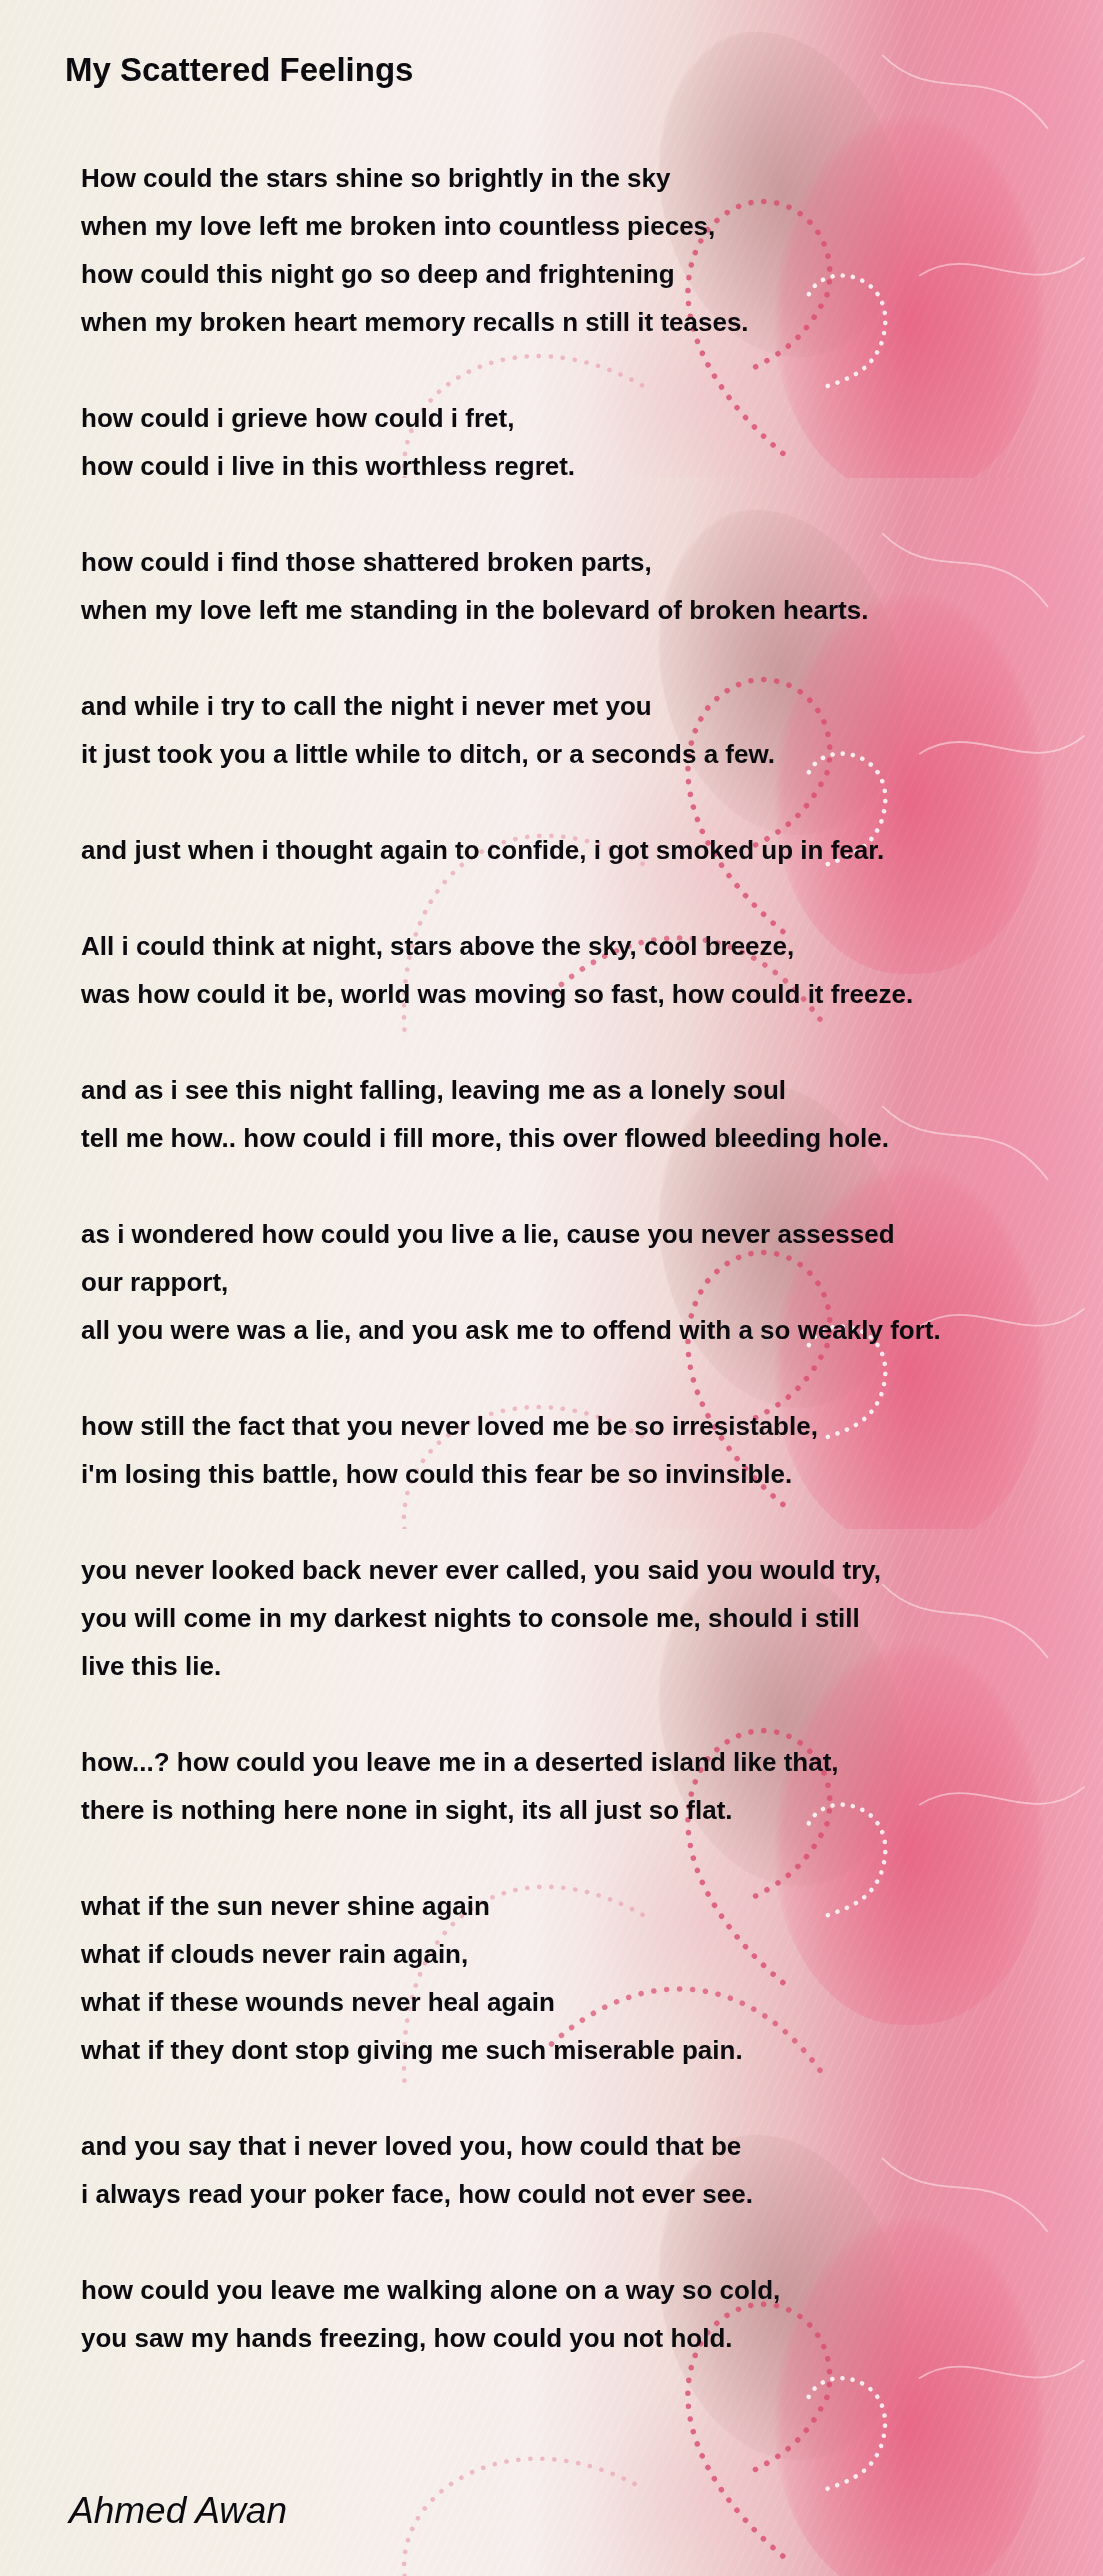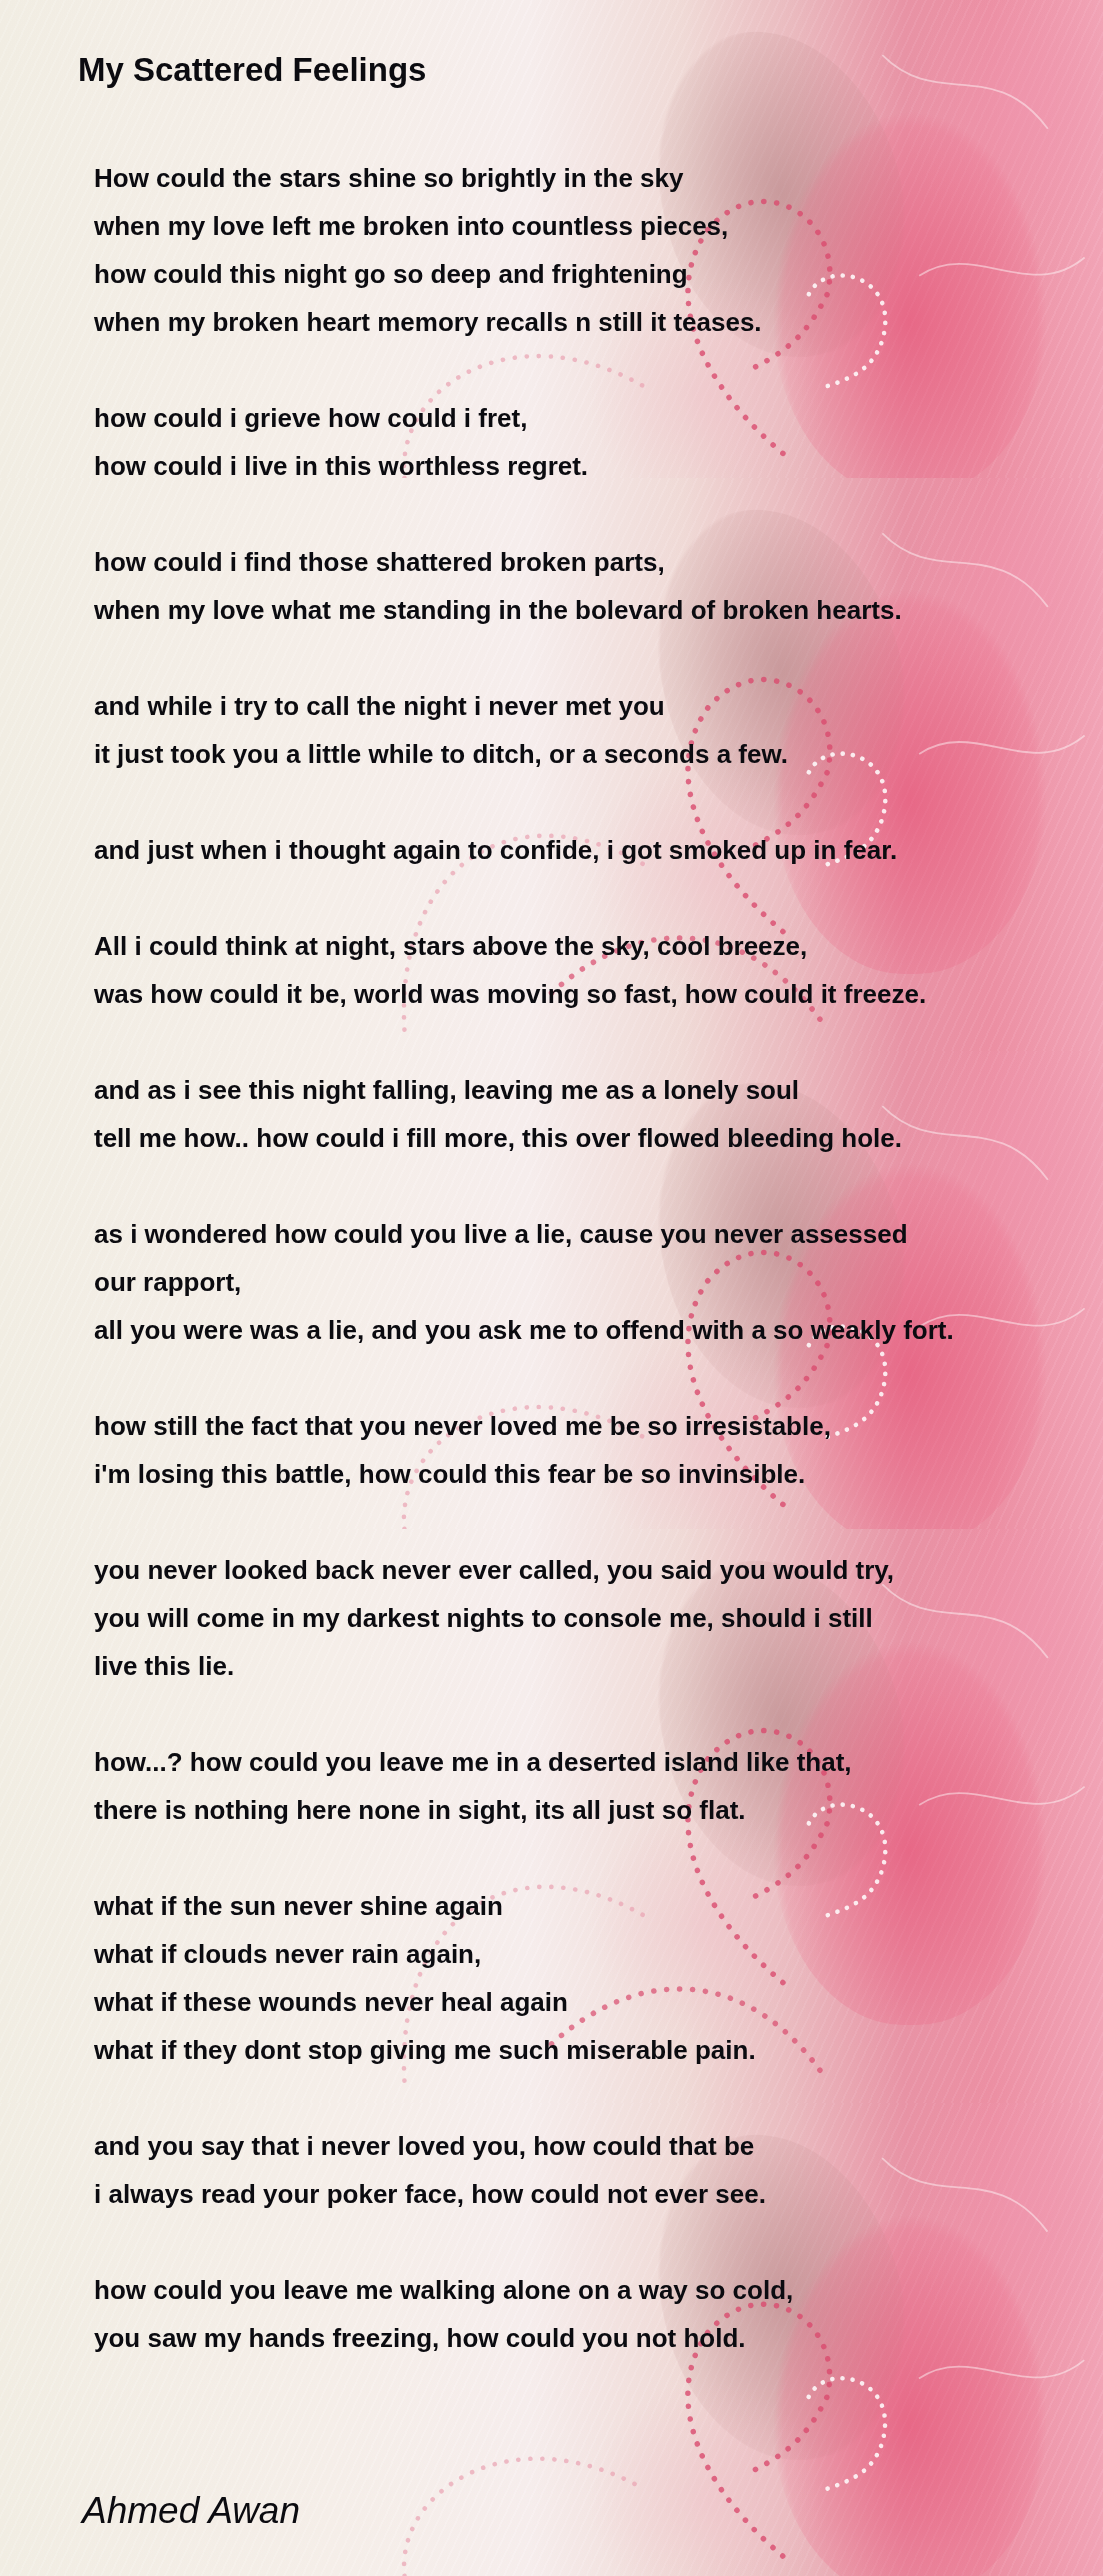--- a/index.html
+++ b/index.html
@@ -42,21 +42,21 @@
     background: radial-gradient(ellipse at 50% 50%, rgba(240,150,175,0.6), rgba(0,0,0,0) 70%);
   }
   .tile .shade4 {
     position: absolute; left: 588px; top: 276px; width: 239px; height: 239px;
     border-radius: 50%;
     background: radial-gradient(ellipse at 50% 50%, rgba(240,190,200,0.45), rgba(0,0,0,0) 70%);
   }
   .tile svg.dots { position: absolute; left: 0; top: 0; }
 
   
-  .content { position: absolute; left: 16px; top: 0; width: 1019px; height: 2576px; z-index: 1; }
+  .content { position: absolute; left: 3px; top: 0; width: 1019px; height: 2576px; z-index: 1; }
   .title {
     position: absolute; left: 62px; top: 48px;
     font-size: 33px; font-weight: bold; line-height: 44px; margin: 0;
     letter-spacing: 0;
   }
   .poem {
     position: absolute; left: 62px; top: 138px; margin: 16px;
     font-size: 26px; font-weight: bold; line-height: 48px;
   }
   .poem .line { display: block; height: 48px; white-space: nowrap; }
@@ -139,21 +139,21 @@
   <div class="poem">
     <span class="line">How could the stars shine so brightly in the sky</span>
     <span class="line">when my love left me broken into countless pieces,</span>
     <span class="line">how could this night go so deep and frightening</span>
     <span class="line">when my broken heart memory recalls n still it teases.</span>
     <span class="line"></span>
     <span class="line">how could i grieve how could i fret,</span>
     <span class="line">how could i live in this worthless regret.</span>
     <span class="line"></span>
     <span class="line">how could i find those shattered broken parts,</span>
-    <span class="line">when my love what me standing in the bolevard of broken hearts.</span>
+    <span class="line">when my love left me standing in the bolevard of broken hearts.</span>
     <span class="line"></span>
     <span class="line">and while i try to call the night i never met you</span>
     <span class="line">it just took you a little while to ditch, or a seconds a few.</span>
     <span class="line"></span>
     <span class="line">and just when i thought again to confide, i got smoked up in fear.</span>
     <span class="line"></span>
     <span class="line">All i could think at night, stars above the sky, cool breeze,</span>
     <span class="line">was how could it be, world was moving so fast, how could it freeze.</span>
     <span class="line"></span>
     <span class="line">and as i see this night falling, leaving me as a lonely soul</span>

